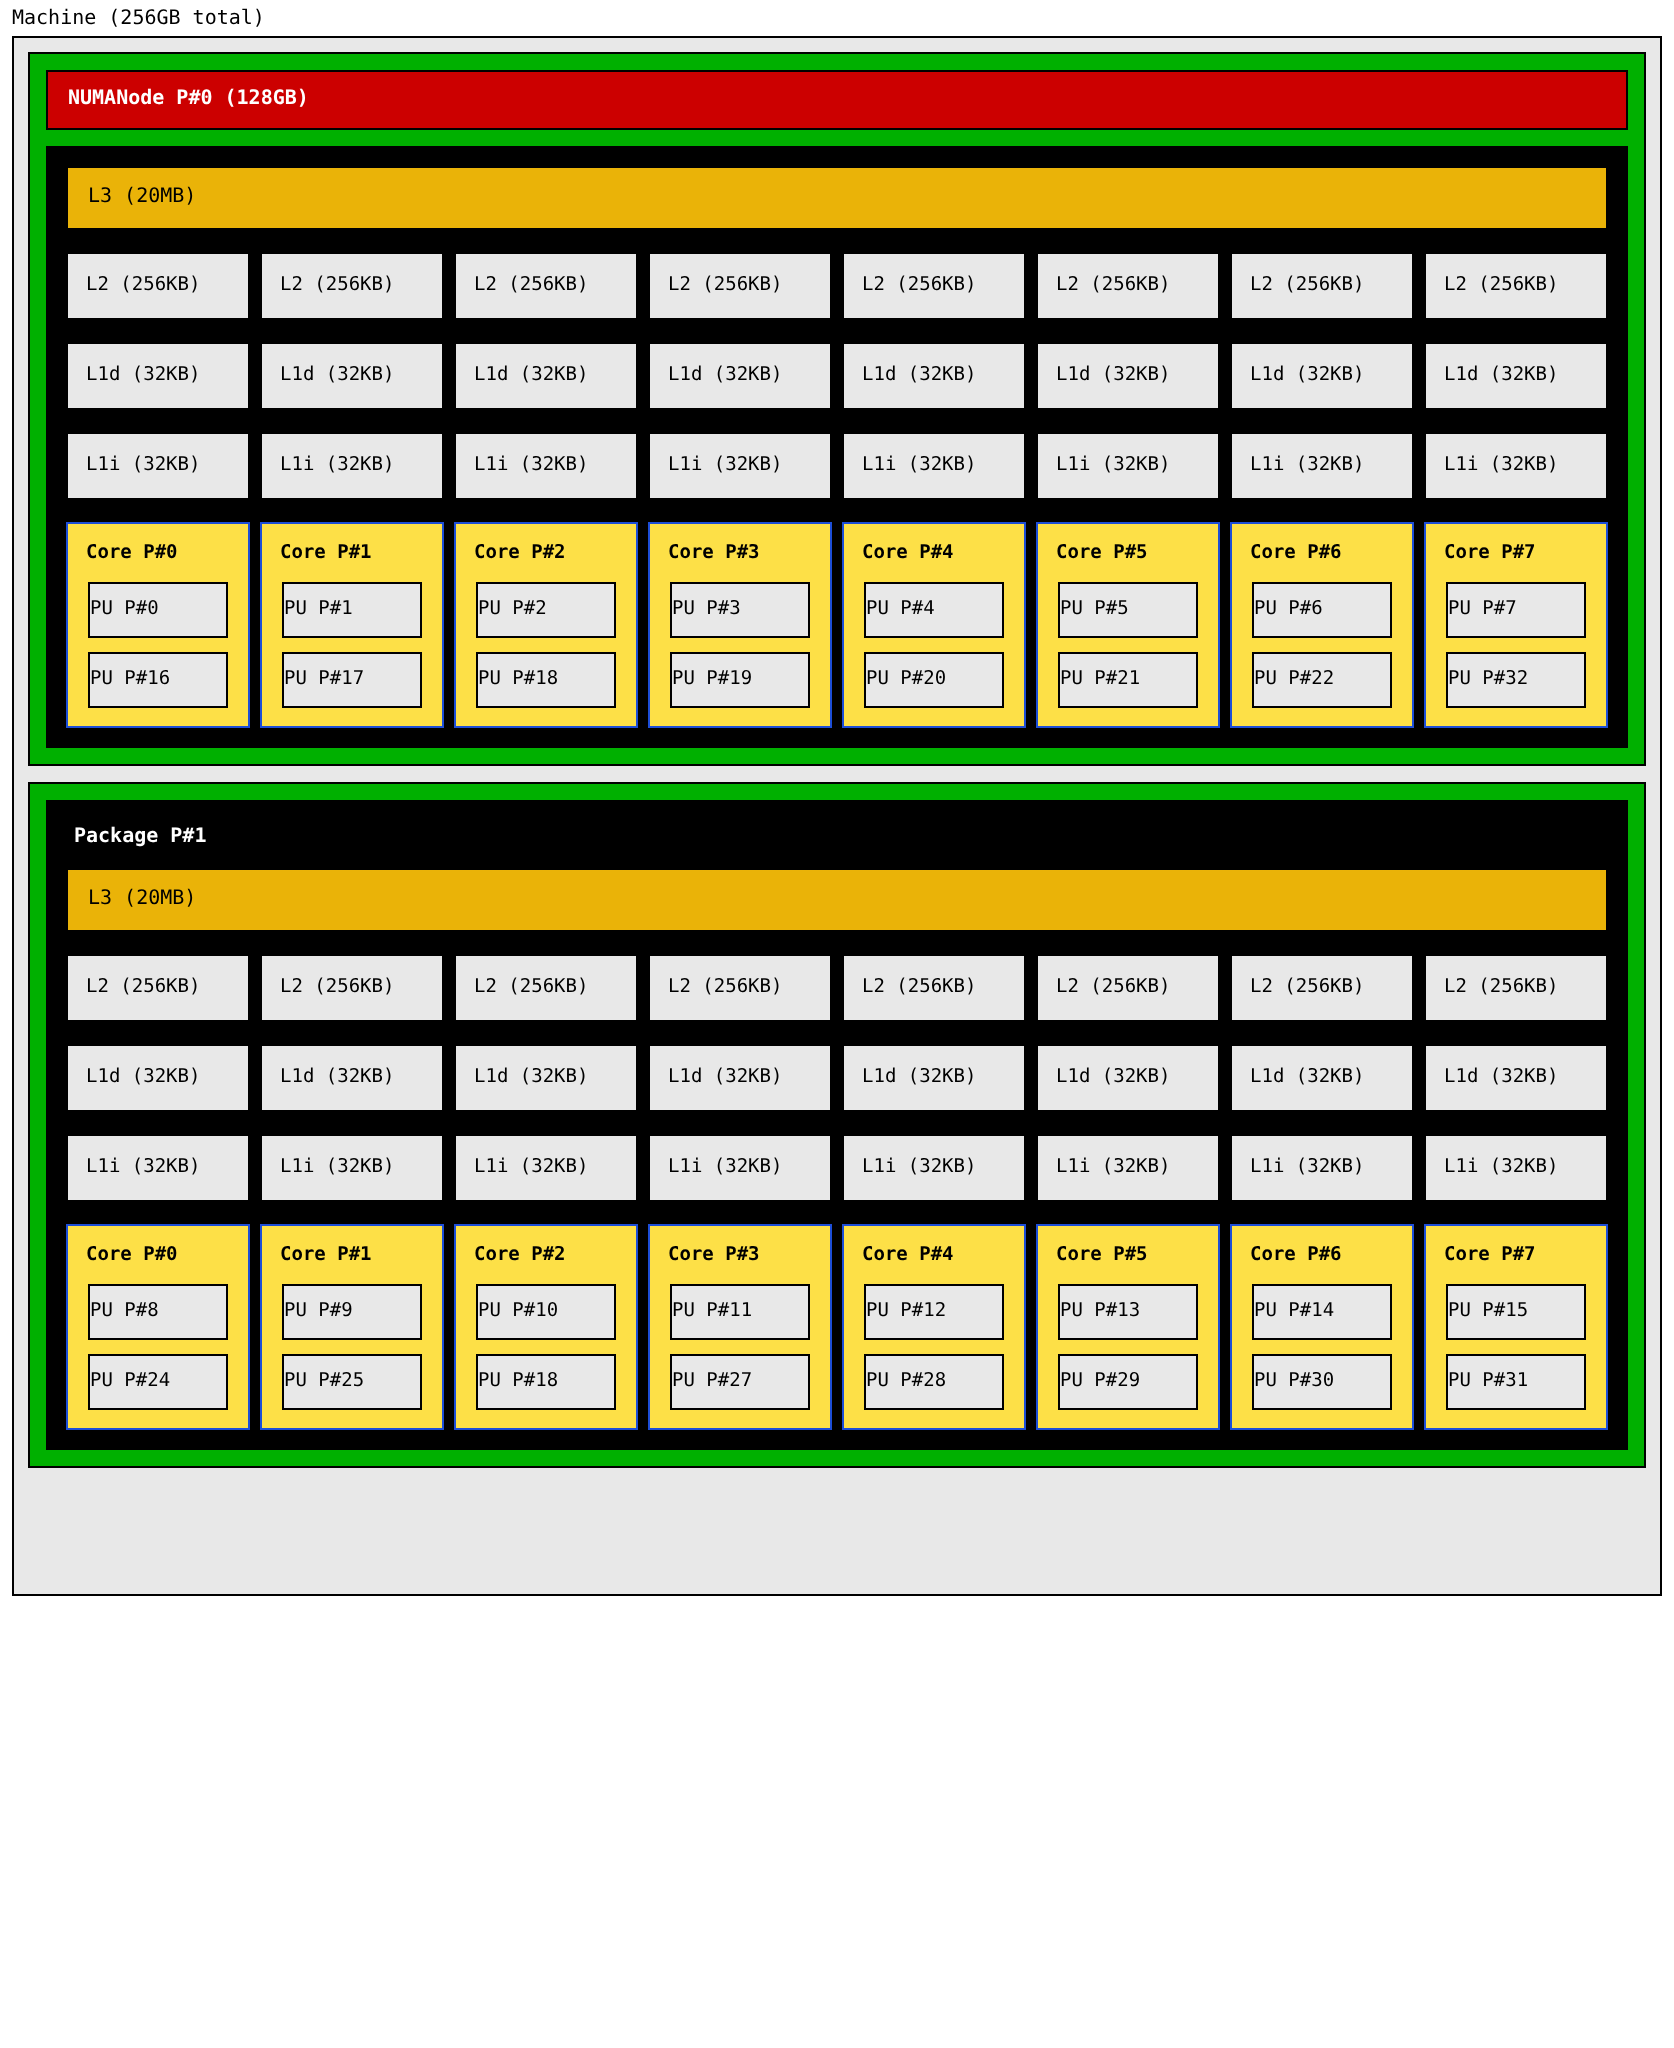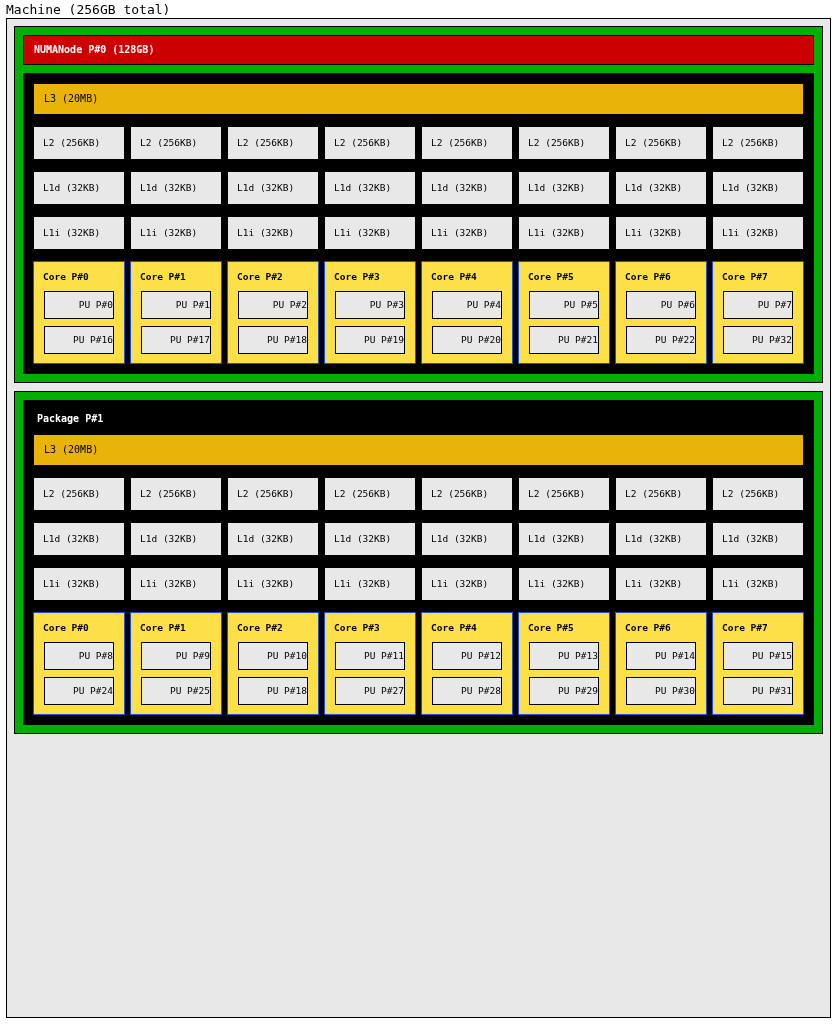--- a/index.html
+++ b/index.html
@@ -14,32 +14,32 @@
     height: 1024px;
     overflow: hidden;
   }
   #root {
     width: 837px;
     height: 1024px;
     background: #ffffff;
     position: relative;
   }
   .machine-label {
-    font-size: 13px;
+    font-size: 10px;
     color: #000000;
     padding: 4px 6px 3px 6px;
     line-height: 12px;
     white-space: nowrap;
   }
   .machine-box {
     position: absolute;
     left: 6px;
     top: 18px;
     width: 825px;
-    height: 1000px;
+    height: 780px;
     background: #e8e8e8;
     border: 1px solid #000000;
     padding: 7px;
   }
   .numanode {
     background: #00b000;
     border: 1px solid #000000;
     padding: 8px;
     margin-bottom: 8px;
   }
@@ -109,21 +109,21 @@
     line-height: 12px;
     white-space: nowrap;
   }
   .pu {
     background: #e8e8e8;
     border: 1px solid #000000;
     font-size: 9.5px;
     color: #000000;
     padding: 7px 0 7px 0;
     margin: 0 4px 7px 4px;
-    text-align: right;
+    text-align: left;
     line-height: 12px;
     white-space: nowrap;
   }
   .pu:last-child { margin-bottom: 2px; }
 </style>
 </head>
 <body>
 
 <div id="root">
 

